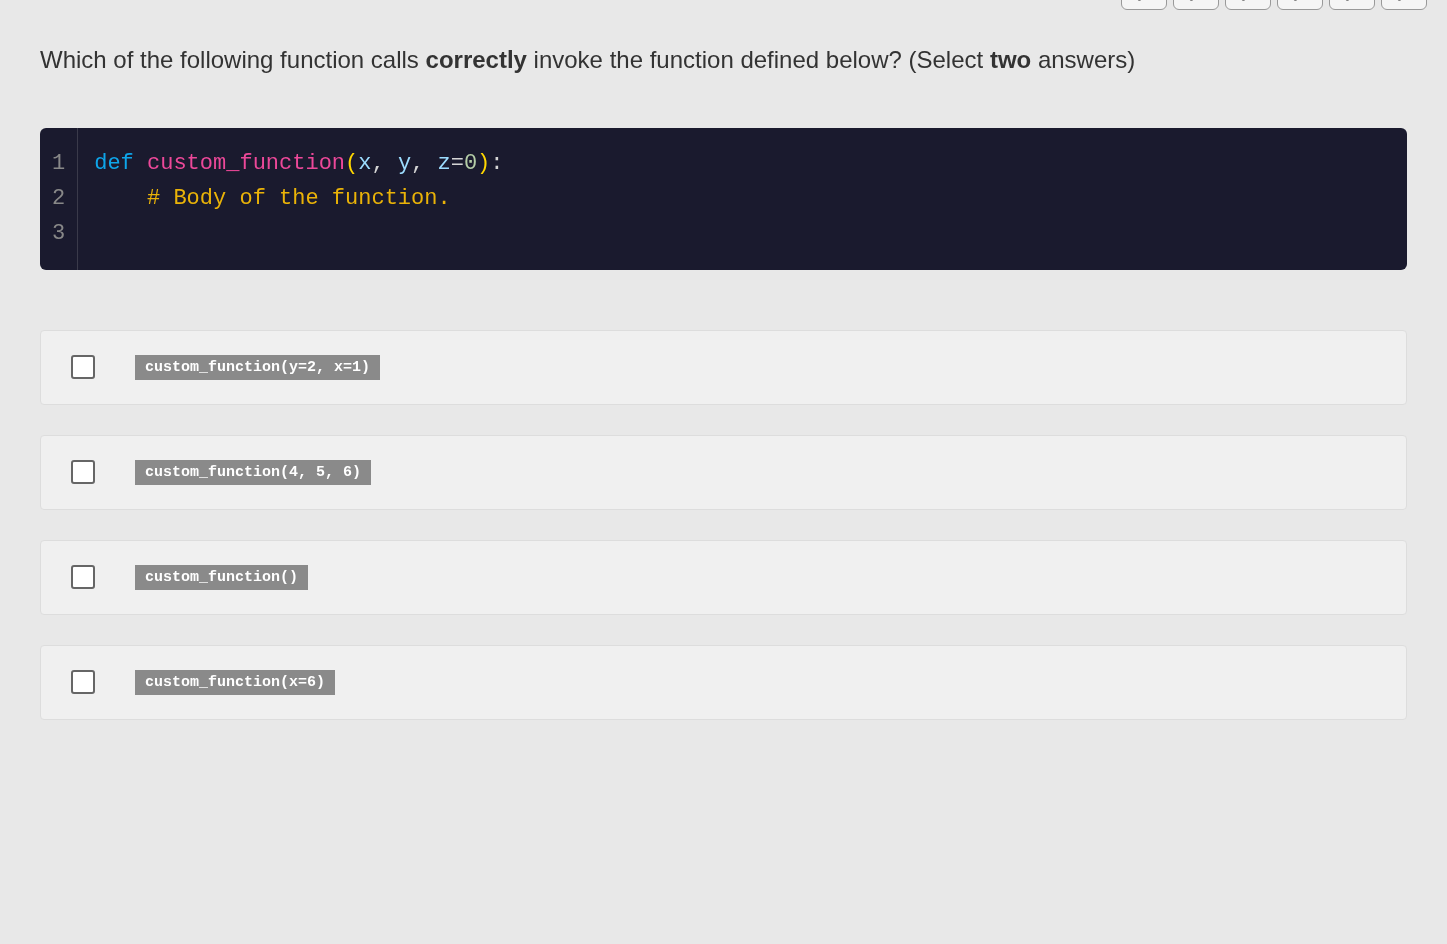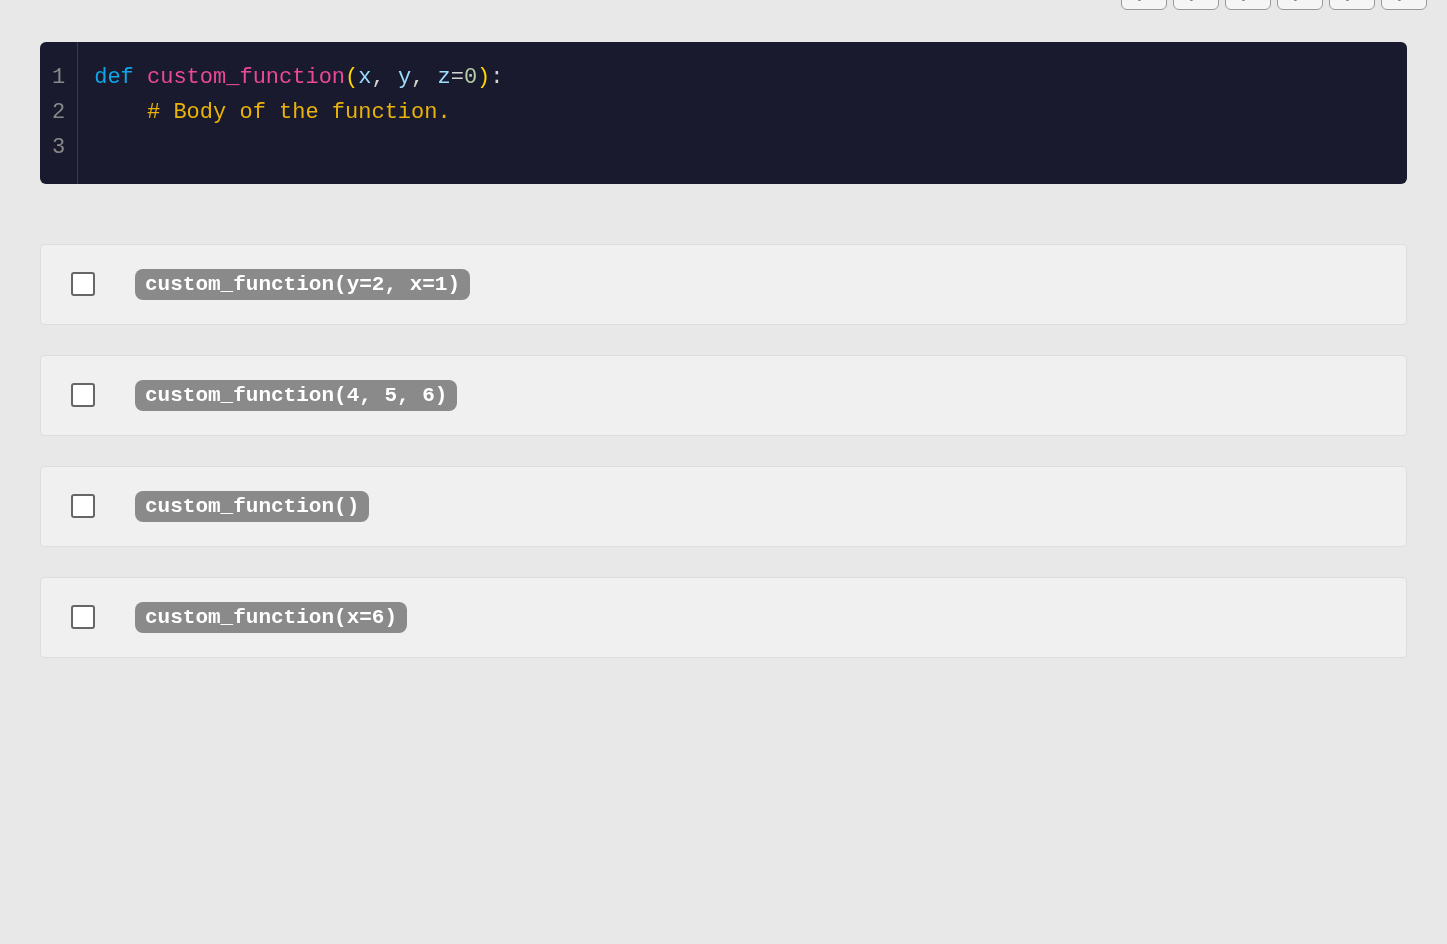--- a/index.html
+++ b/index.html
@@ -99,40 +99,43 @@
       border: 2px solid #666;
       border-radius: 3px;
       background: #fff;
       cursor: pointer;
       flex-shrink: 0;
     }
     .answer-code {
       background: #8a8a8a;
       color: #fff;
       padding: 4px 10px;
-      border-radius: 8px;
+      border-radius: 0;
       font-family: 'Consolas', 'Monaco', 'Courier New', monospace;
-      font-size: 21px;
+      font-size: 15px;
       font-weight: 600;
       display: inline-block;
     }
   </style>
 </head>
 <body>
 
 <div class="top-nav">
   <div class="nav-tab">Q15</div>
   <div class="nav-tab">Q16</div>
   <div class="nav-tab">Q17</div>
   <div class="nav-tab">Q18</div>
   <div class="nav-tab">Q19</div>
   <div class="nav-tab">Q20</div>
 </div>
 
 <div class="content">
+  <div class="question-text">
+    <span>Which of the following function calls </span><span class="bold">correctly</span><span> invoke the function defined below? (Select </span><span class="bold">two</span><span> answers)</span>
+  </div>
 
   <div class="code-block">
     <div class="line-numbers">
       <div>1</div>
       <div>2</div>
       <div>3</div>
     </div>
     <div class="code-content">
       <div class="code-line"><span class="kw-def">def</span> <span class="fn-name">custom_function</span><span class="paren">(</span><span class="param">x</span><span class="comma">, </span><span class="param">y</span><span class="comma">, </span><span class="param">z</span><span class="op">=</span><span class="num">0</span><span class="paren">)</span><span>:</span></div>
       <div class="code-line">    <span class="comment"># Body of the function.</span></div>

